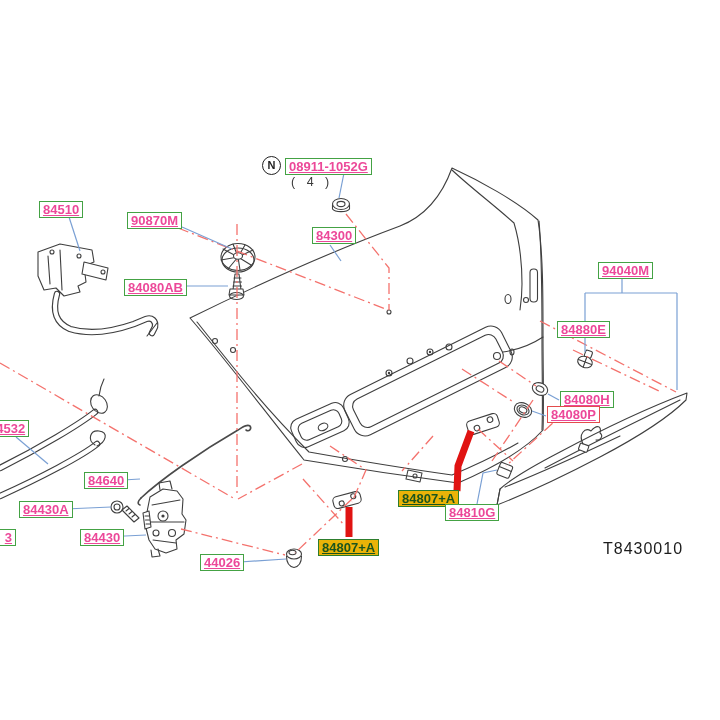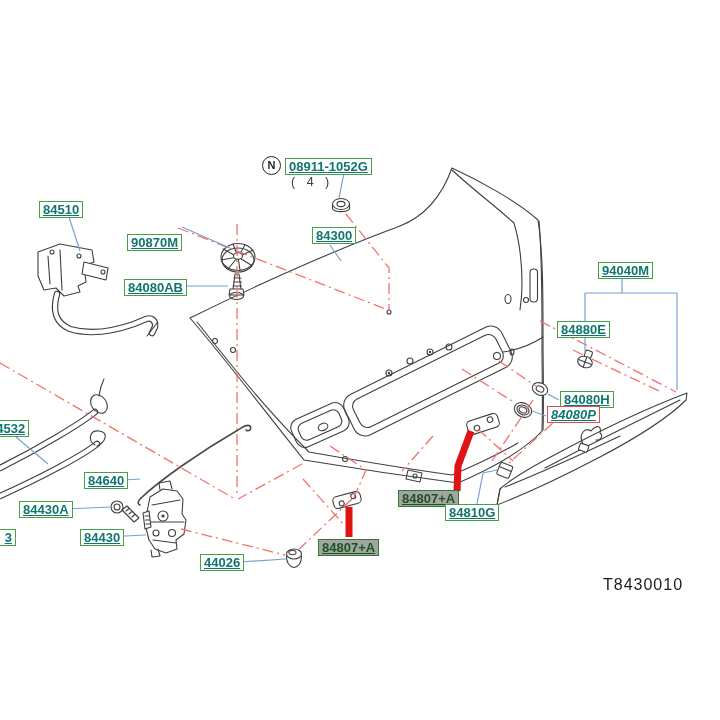--- a/index.html
+++ b/index.html
@@ -1,23 +1,23 @@
 <!DOCTYPE html>
 <html><head>
 <meta charset="utf-8">
 <style>
   html,body{margin:0;padding:0;background:#fff;}
   #stage{position:relative;width:720px;height:720px;background:#fff;overflow:hidden;
          font-family:"Liberation Sans",sans-serif;}
   #drawing{position:absolute;left:0;top:0;z-index:1;}
   .plabel{position:absolute;z-index:3;font:bold 13px/15px "Liberation Sans",sans-serif;
-          color:#0f766e;text-decoration:underline;background:#fff;
+          color:#ec4899;text-decoration:underline;background:#fff;
           border:1px solid #44a244;padding:0 3px;white-space:nowrap;cursor:pointer;}
-  .plabel.hl{background:#a3a3a3;color:#1a551e;border-color:#2d7d2d;}
-  .plabel.alert{border:1.5px solid #e34c4c;font-style:italic;}
+  .plabel.hl{background:#eab308;color:#1a551e;border-color:#2d7d2d;}
+  .plabel.alert{border:1.5px solid #e34c4c;}
   .plabel.clip3{width:34px;text-align:right;}
   .ncircle{position:absolute;z-index:3;width:17px;height:17px;border:1.4px solid #222;
            border-radius:50%;text-align:center;font:bold 11px/17px "Liberation Sans",sans-serif;
            color:#222;background:#fff;}
   .qty{position:absolute;z-index:3;font:12.5px "Liberation Sans",sans-serif;color:#3a3a3a;
        letter-spacing:4px;white-space:nowrap;}
   .diagcode{position:absolute;z-index:3;font:16px "Liberation Sans",sans-serif;color:#1c1c1c;
             letter-spacing:1px;}
   svg .ln{stroke:#3f3f3f;stroke-width:1.1;fill:none;stroke-linecap:round;stroke-linejoin:round;}
   svg .lnf{stroke:#3f3f3f;stroke-width:1.1;fill:#fff;stroke-linejoin:round;}
@@ -227,21 +227,21 @@
     <path class="lead" d="M65,509 L111,507"></path>
     <path class="lead" d="M104,537 L146,535"></path>
     <path class="lead" d="M240,562 L286,559"></path>
     <path class="lead" d="M559,400 L548,394"></path>
     <path class="lead" d="M546,416 L532,411"></path>
     <path class="lead" d="M477,504 L483,473 L497,470"></path>
   </g>
 </svg>
 
 <div class="plabel" style="left:39px;top:201px">84510</div>
-<div class="plabel" style="left:127px;top:234px">90870M</div>
+<div class="plabel" style="left:127px;top:212px">90870M</div>
 <div class="plabel" style="left:124px;top:279px">84080AB</div>
 
 <div class="ncircle" style="left:262px;top:156px">N</div>
 <div class="plabel" style="left:285px;top:158px">08911-1052G</div>
 <div class="qty" style="left:291px;top:175px">( 4 )</div>
 
 <div class="plabel" style="left:312px;top:227px">84300</div>
 <div class="plabel" style="left:598px;top:262px">94040M</div>
 <div class="plabel" style="left:557px;top:321px">84880E</div>
 <div class="plabel" style="left:560px;top:391px">84080H</div>
@@ -249,15 +249,15 @@
 <div class="plabel" style="left:-15px;top:420px">84532</div>
 <div class="plabel" style="left:84px;top:472px">84640</div>
 <div class="plabel" style="left:19px;top:501px">84430A</div>
 <div class="plabel" style="left:80px;top:529px">84430</div>
 <div class="plabel clip3" style="left:-26px;top:529px">3</div>
 <div class="plabel" style="left:200px;top:554px">44026</div>
 <div class="plabel hl" style="left:398px;top:490px">84807+A</div>
 <div class="plabel" style="left:445px;top:504px">84810G</div>
 <div class="plabel hl" style="left:318px;top:539px">84807+A</div>
 
-<div class="diagcode" style="left:603px;top:576px">T8430010</div>
+<div class="diagcode" style="left:603px;top:540px">T8430010</div>
 
 </div>
 
 </body></html>

